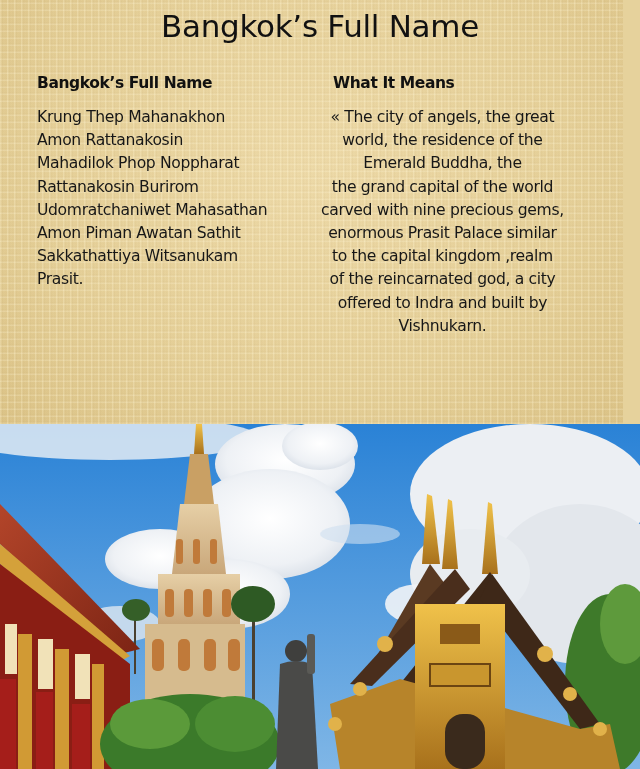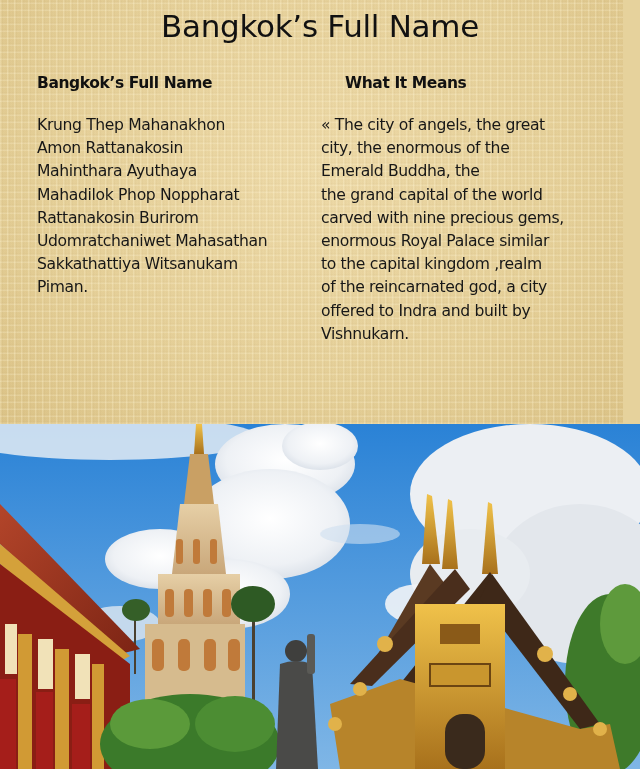--- a/index.html
+++ b/index.html
@@ -19,63 +19,63 @@
       position: absolute; left: 0; top: 8px; width: 640px; text-align: center;
       font-family: "DejaVu Sans", sans-serif; font-size: 31px; font-weight: normal;
       letter-spacing: -0.3px; color: #111;
     }
 
     .col-head {
       position: absolute; top: 74px; font-family: "DejaVu Sans", sans-serif;
       font-weight: bold; font-size: 15.5px; letter-spacing: -0.4px; color: #111;
     }
     .col-head.left { left: 37px; }
-    .col-head.right { left: 333px; margin-left: 12px; }
-
-    .lines { position: absolute; top: 114px; list-style: none; }
+    .col-head.right { left: 333px; }
+
+    .lines { position: absolute; top: 106px; list-style: none; }
     .lines li {
       font-family: "DejaVu Sans", sans-serif; font-size: 15.6px; line-height: 23.2px;
       letter-spacing: -0.35px; white-space: nowrap; color: #171717;
     }
     .lines.left { left: 37px; }
-    .lines.right { left: 321px; }
+    .lines.right { left: 321px; text-align: center; }
 
     .photo {
       position: absolute; left: 0; top: 424px; width: 640px; height: 345px; overflow: hidden;
       background: linear-gradient(180deg, #2f86d8 0%, #3a91e0 40%, #5aa6e4 70%, #8cc0e8 100%);
     }
     .photo svg { position: absolute; left: 0; top: 0; }
   </style>
 </head>
 <body>
 
 <div class="parchment">
   <h1 class="title">Bangkok’s Full Name</h1>
 
   <div class="col-head left">Bangkok’s Full Name</div>
   <div class="col-head right">What It Means</div>
 
   <ul class="lines left">
     <li>Krung Thep Mahanakhon</li>
     <li>Amon Rattanakosin</li>
-    <li>Mahinthara Ayuthaya</li>
     <li>Mahadilok Phop Noppharat</li>
     <li>Rattanakosin Burirom</li>
     <li>Udomratchaniwet Mahasathan</li>
+    <li>Amon Piman Awatan Sathit</li>
     <li>Sakkathattiya Witsanukam</li>
-    <li>Piman.</li>
+    <li>Prasit.</li>
   </ul>
 
   <ul class="lines right">
     <li>« The city of angels, the great</li>
-    <li>city, the enormous of the</li>
+    <li>world, the residence of the</li>
     <li>Emerald Buddha, the</li>
     <li>the grand capital of the world</li>
     <li>carved with nine precious gems,</li>
-    <li>enormous Royal Palace similar</li>
+    <li>enormous Prasit Palace similar</li>
     <li>to the capital kingdom ,realm</li>
     <li>of the reincarnated god, a city</li>
     <li>offered to Indra and built by</li>
     <li>Vishnukarn.</li>
   </ul>
 </div>
 
 <div class="photo" title="Thai temples under a blue sky with white clouds: red and gold temple roof at left, tall stone chedi with golden spire at center-left, palm trees, dark monk statue, ornate gold temple with tiered roofs at right, green trees at far right">
   <svg width="640" height="345" viewBox="0 0 640 345">
     <defs>

